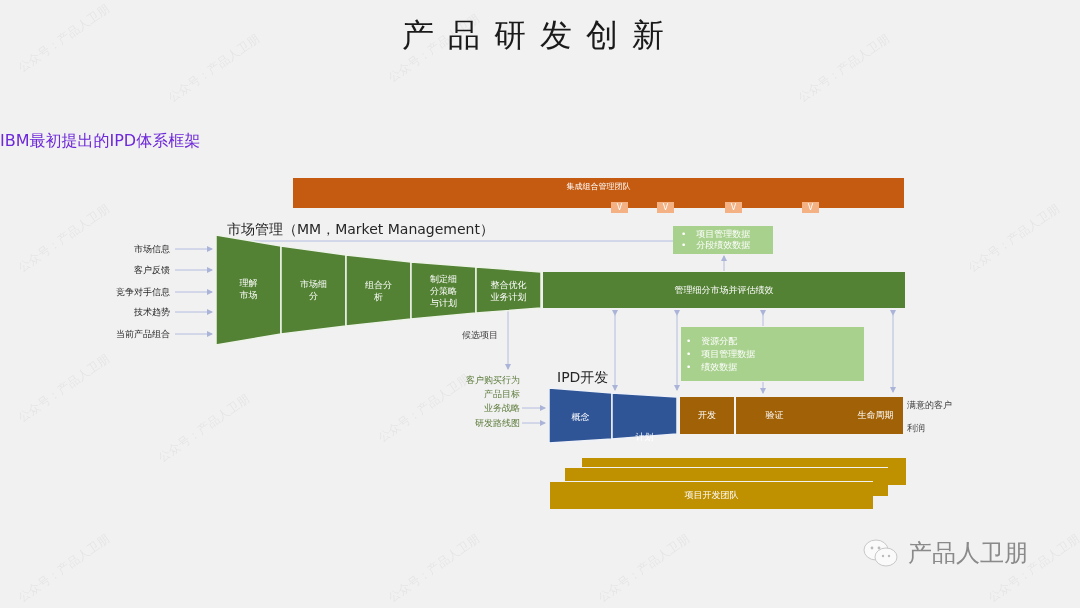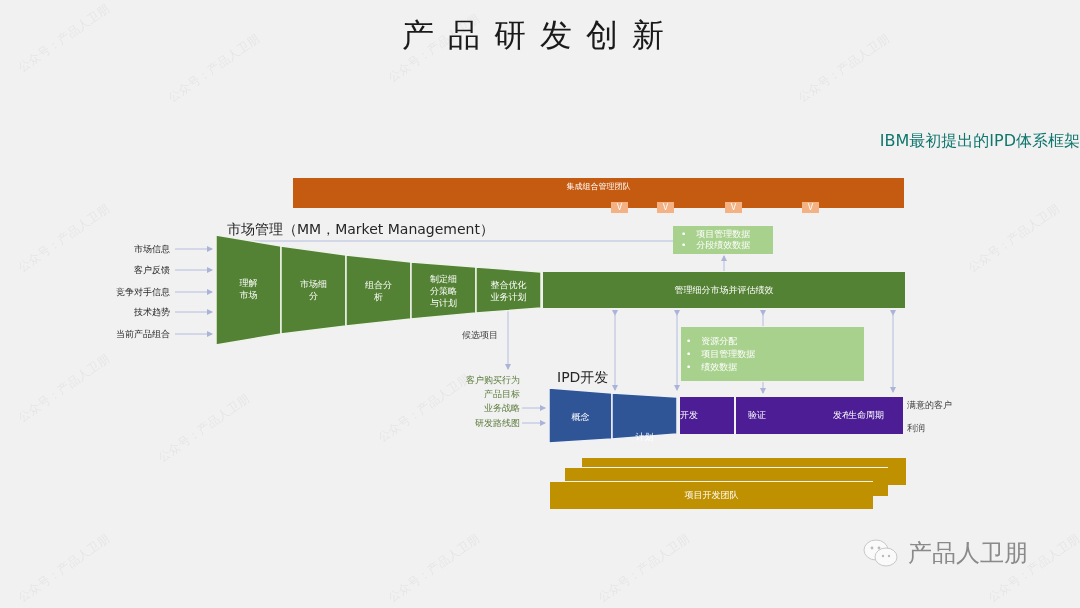--- a/index.html
+++ b/index.html
@@ -1,34 +1,34 @@
 <!DOCTYPE html>
 <html><head>
 <meta charset="utf-8">
 <style>
   html, body { margin:0; padding:0; }
   body { width:1080px; height:608px; background:#f1f1f1; position:relative; overflow:hidden;
          font-family:"DejaVu Sans", "Liberation Sans", sans-serif; }
   .abs { position:absolute; }
   .title { left:0; width:1080px; top:14px; text-align:center; font-family:"DejaVu Serif","Liberation Serif",serif;
            font-size:32px; letter-spacing:14px; color:#1a1a1a; }
-  .subtitle { left:0; width:1080px; top:131px; text-align:right; font-size:16px; color:#0f766e; }
+  .subtitle { left:0; width:1080px; top:131px; text-align:left; font-size:16px; color:#6d28d9; }
   .ipmt { left:293px; top:178px; width:611px; height:30px; background:#c55a11; color:#fff; text-align:center;
           font-size:8px; line-height:11px; padding-top:3px; box-sizing:border-box; }
   .vbadge { width:17px; height:11px; background:#f4b183; color:#fff; font-size:8px; line-height:11px; text-align:center; top:202px; }
   .mm-title { left:227px; top:221px; font-size:14px; color:#262626; }
   .seg-label { position:absolute; color:#fff; font-size:9px; text-align:center; line-height:12px; }
   .left-label { position:absolute; font-size:9px; color:#262626; text-align:right; width:90px; }
   .mmbar { left:543px; top:272px; width:362px; height:36px; background:#548235; color:#fff; font-size:9px;
            text-align:center; line-height:36px; }
   .greenbox { background:#a9d18e; color:#fff; font-size:9px; }
   .greenbox ul { margin:0; padding:0; list-style:none; }
   .greenbox li::before { content:"•"; margin-right:10px; }
   .ipd-title { left:557px; top:369px; font-size:14px; color:#262626; }
-  .ipd-rect { position:absolute; top:397px; height:37px; background:#4c1d95; color:#fff; font-size:9px; line-height:37px; }
+  .ipd-rect { position:absolute; top:397px; height:37px; background:#a16207; color:#fff; font-size:9px; text-align:center; line-height:37px; }
   .ipd-in { position:absolute; font-size:9px; color:#5b7a3a; text-align:right; width:80px; }
   .team { position:absolute; background:#bf9000; }
   .team-label { color:#fff; font-size:9px; text-align:center; line-height:27px; }
   .out { position:absolute; font-size:9px; color:#404040; }
   .watermark { position:absolute; font-size:12px; color:rgba(0,0,0,0.05); transform:rotate(-35deg); white-space:nowrap; }
   .brand { left:862px; top:537px; display:flex; align-items:center; gap:8px; color:#8a8a8a; font-size:24px; }
 </style>
 </head>
 <body>
 

